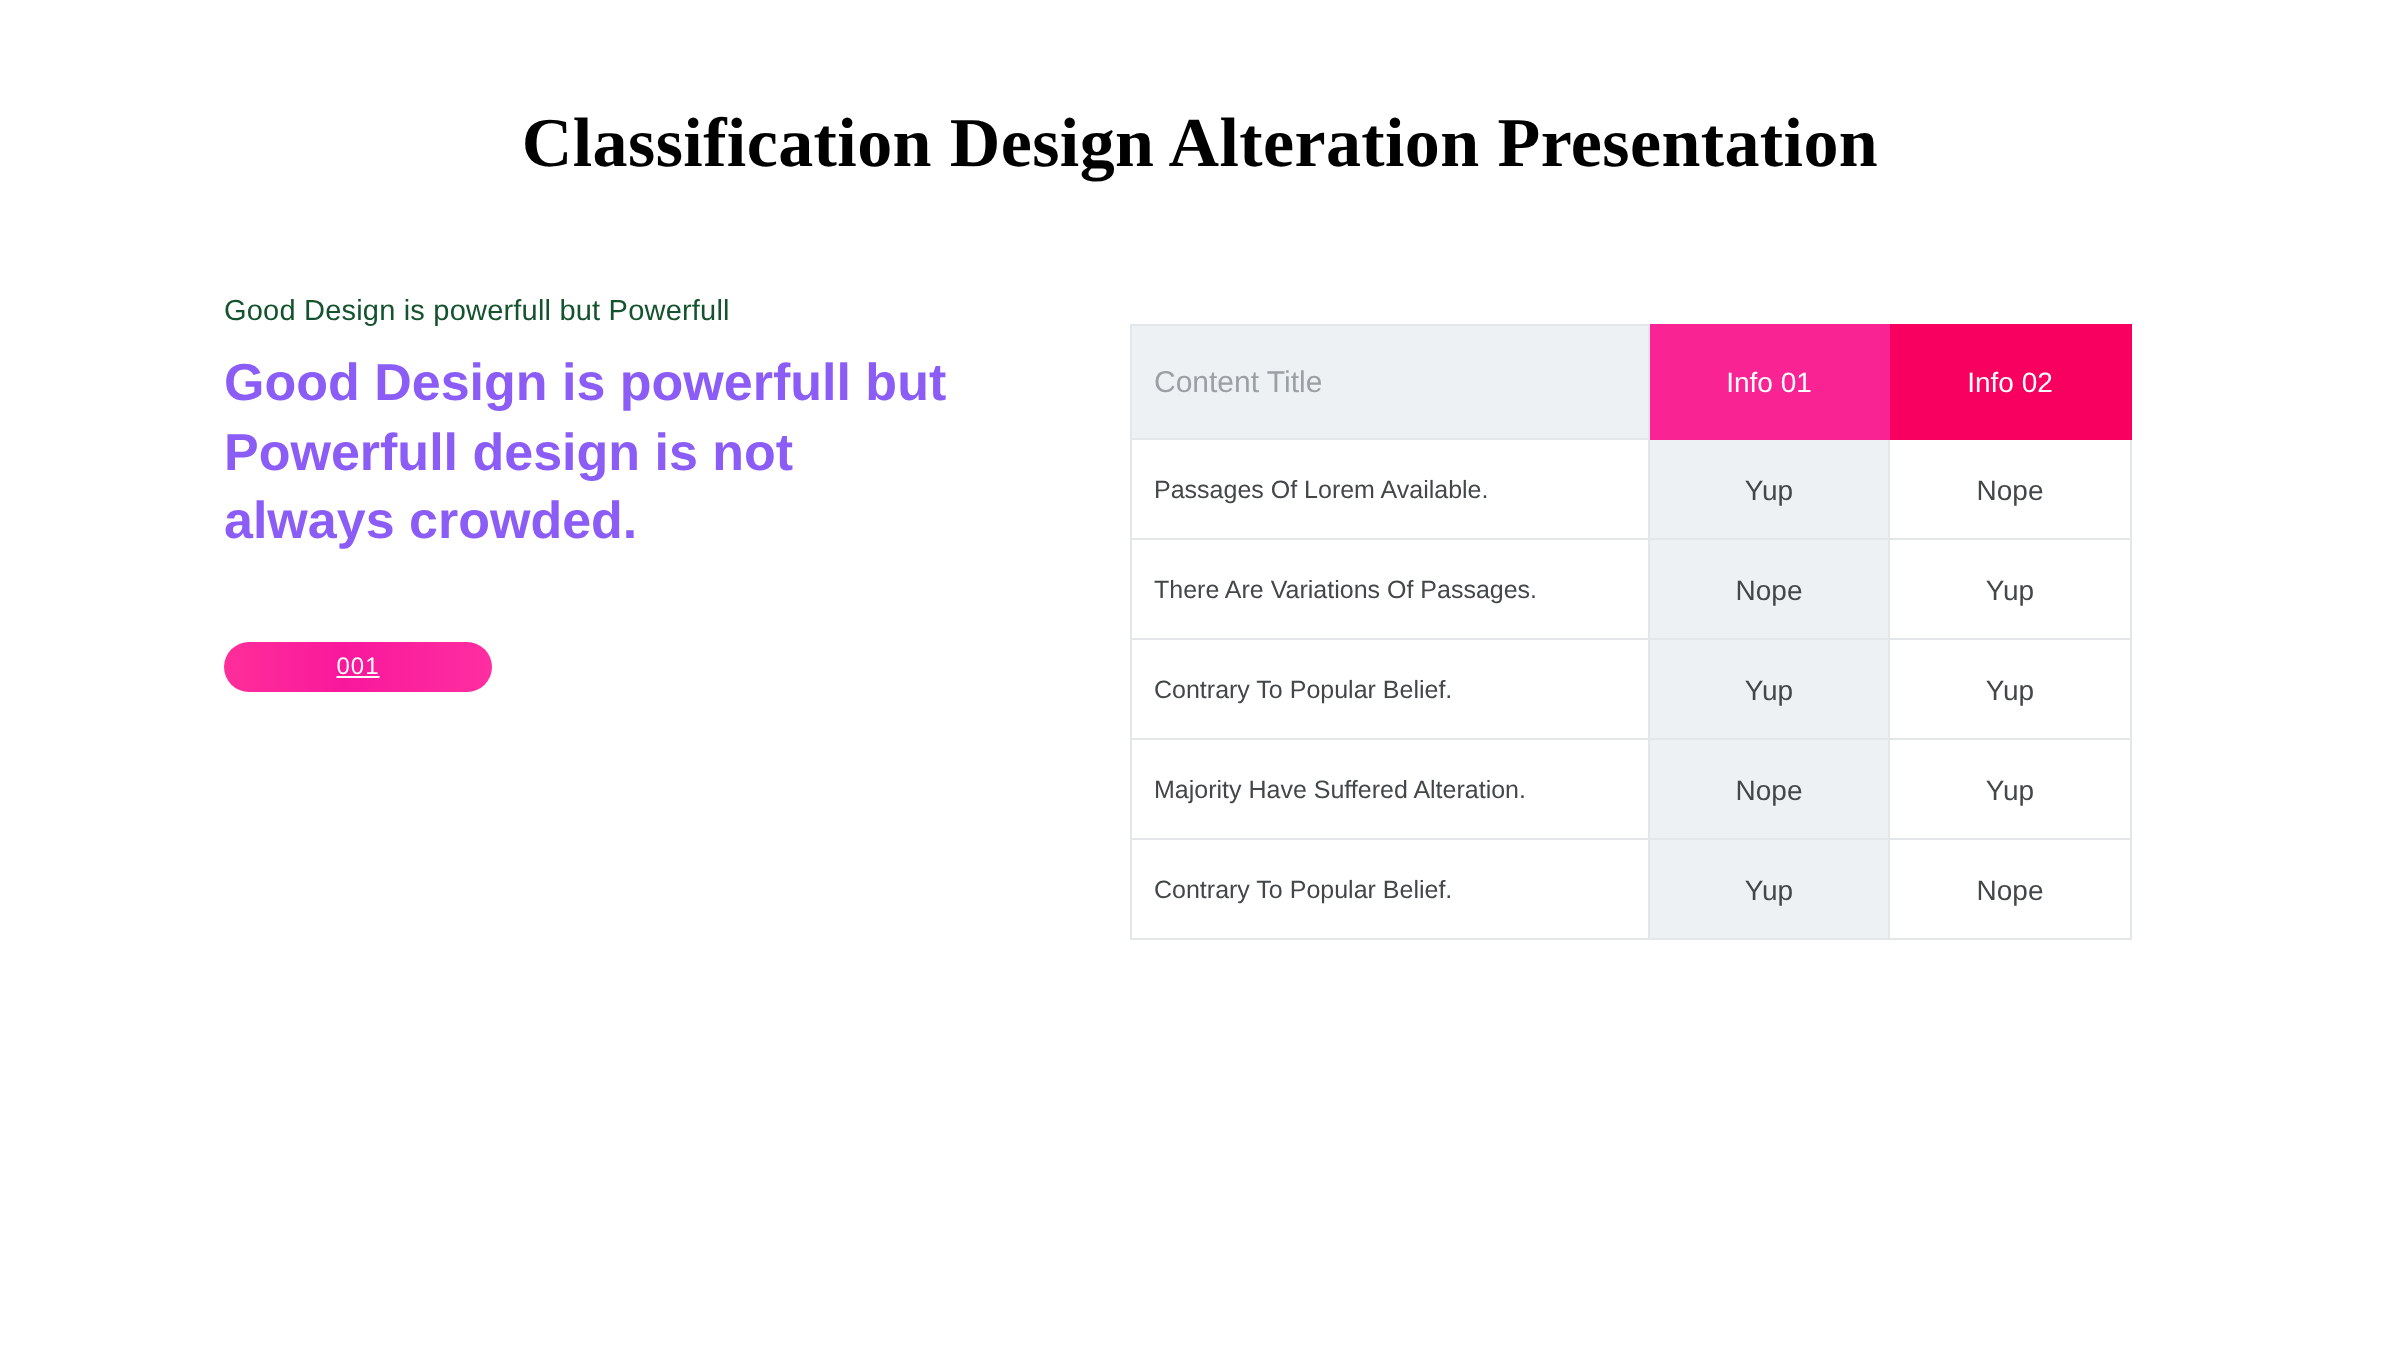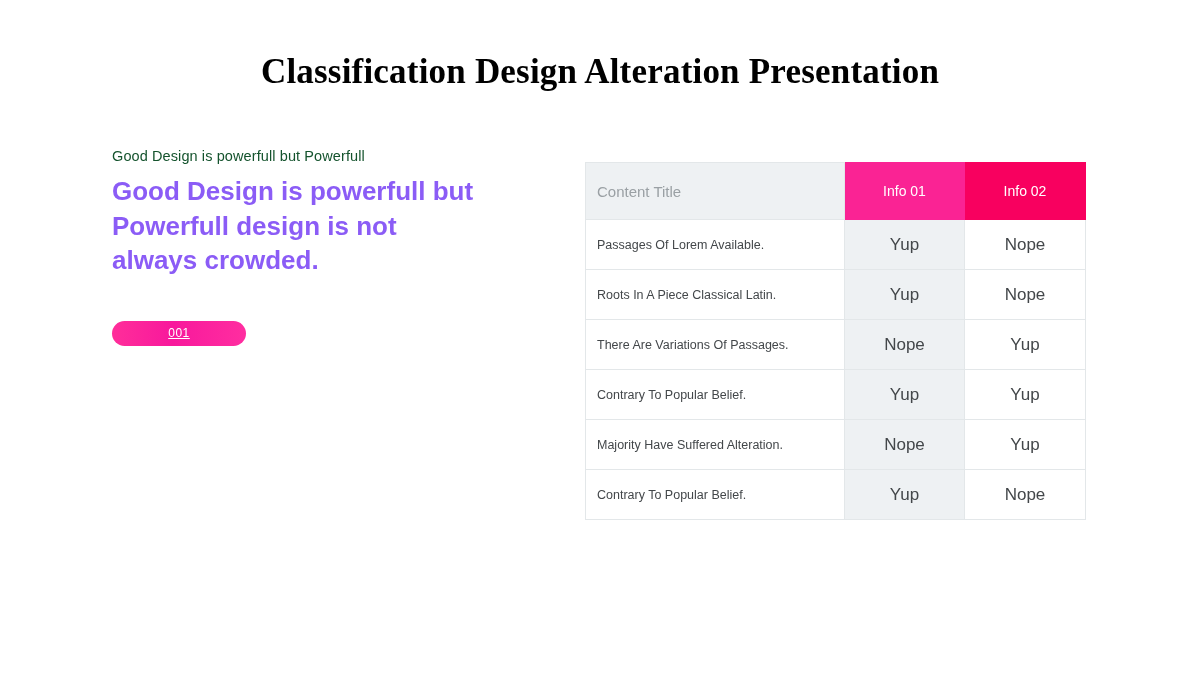--- a/index.html
+++ b/index.html
@@ -68,21 +68,21 @@
     display: flex;
     align-items: center;
     justify-content: center;
     letter-spacing: 0.5px;
     text-decoration: underline;
   }
 
   
   .table-wrap {
     position: absolute;
-    left: 585px;
+    left: 565px;
     top: 162px;
     width: 500px;
   }
 
   table.info-table {
     border-collapse: collapse;
     width: 500px;
     table-layout: fixed;
   }
 
@@ -128,21 +128,21 @@
 
   tbody td.cell-label {
     text-align: left;
     padding-left: 11px;
     background: #ffffff;
     font-size: 12.5px;
     color: #43474a;
   }
   tbody td.cell-val {
     text-align: center;
-    font-size: 17px;
+    font-size: 14px;
     color: #43474a;
   }
   tbody td.val-a { background: #eef1f3; }
   tbody td.val-b { background: #ffffff; }
 
   tbody tr.note-row td.cell-label {
     background: #eef1f3;
     color: #8d9296;
     font-size: 13.5px;
     letter-spacing: 0.3px;
@@ -177,25 +177,20 @@
           <th class="head-info2">Info 02</th>
         </tr>
       </thead>
       <tbody>
         <tr>
           <td class="cell-label">Passages Of Lorem Available.</td>
           <td class="cell-val val-a">Yup</td>
           <td class="cell-val val-b">Nope</td>
         </tr>
         <tr>
-          <td class="cell-label">Roots In A Piece Classical Latin.</td>
-          <td class="cell-val val-a">Yup</td>
-          <td class="cell-val val-b">Nope</td>
-        </tr>
-        <tr>
           <td class="cell-label">There Are Variations Of Passages.</td>
           <td class="cell-val val-a">Nope</td>
           <td class="cell-val val-b">Yup</td>
         </tr>
         <tr>
           <td class="cell-label">Contrary To Popular Belief.</td>
           <td class="cell-val val-a">Yup</td>
           <td class="cell-val val-b">Yup</td>
         </tr>
         <tr>

